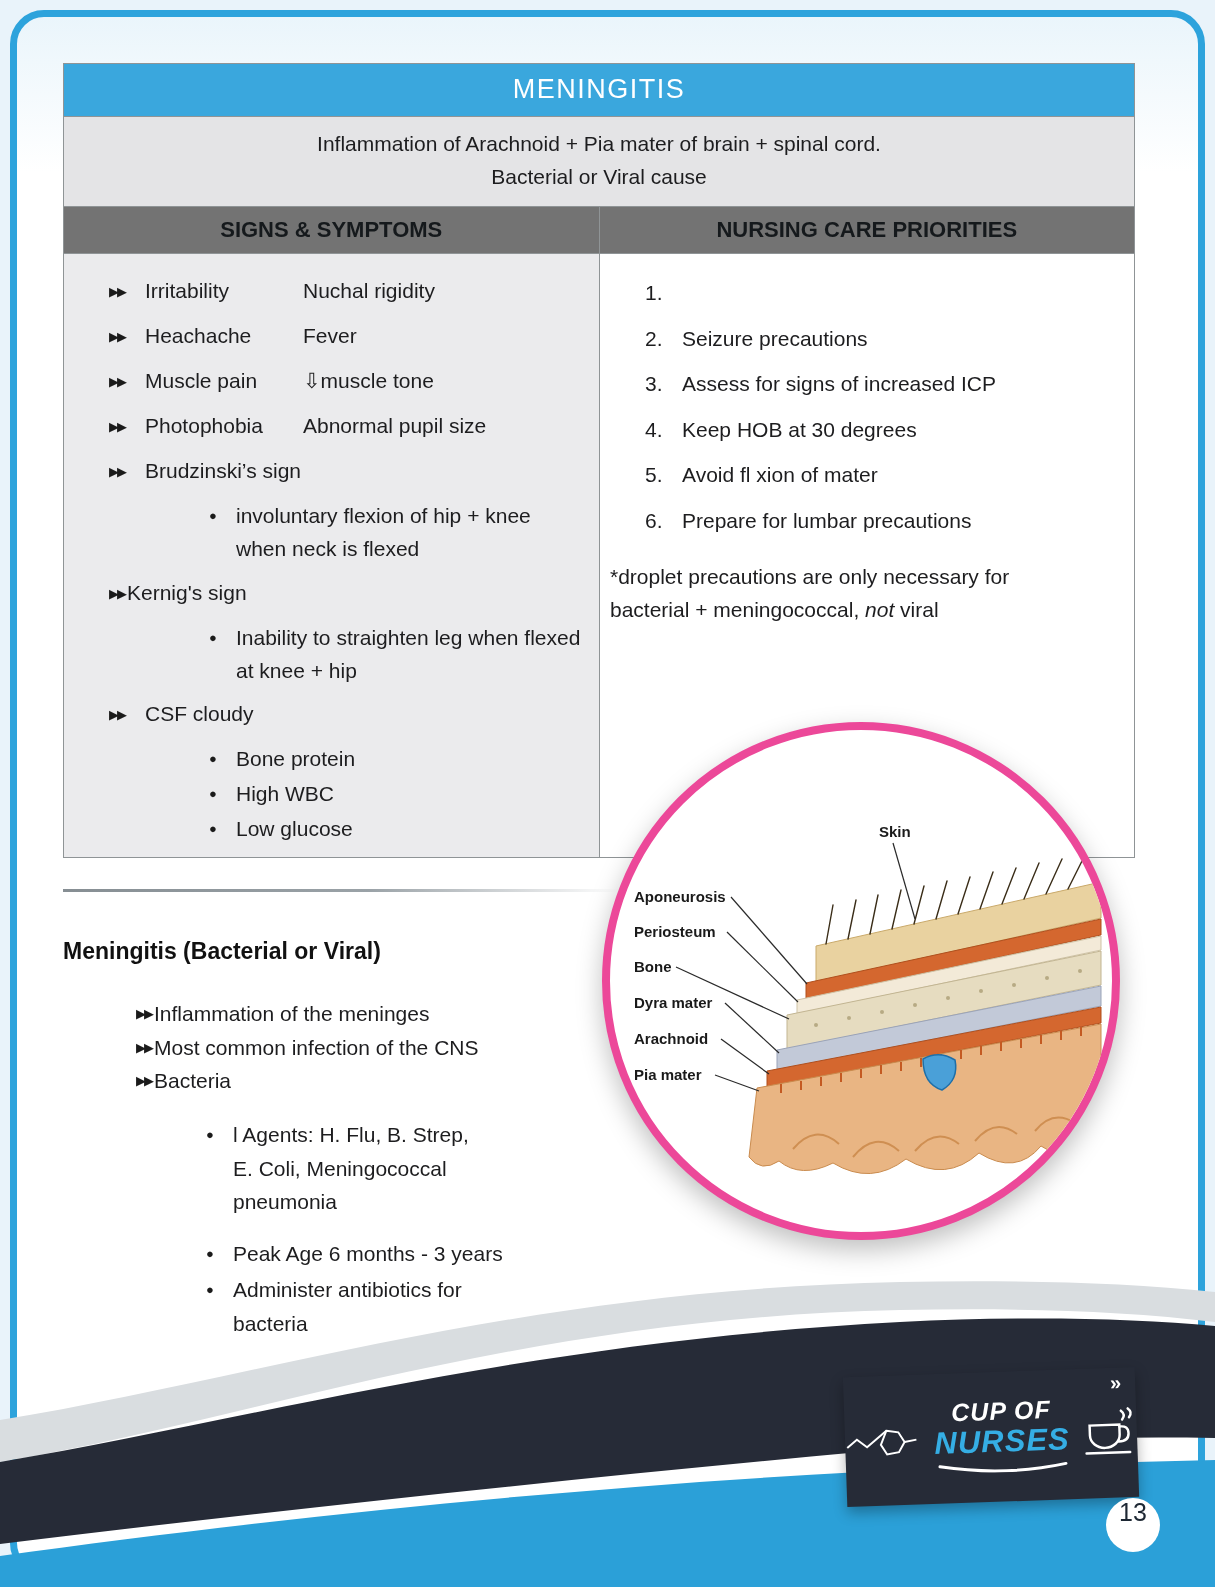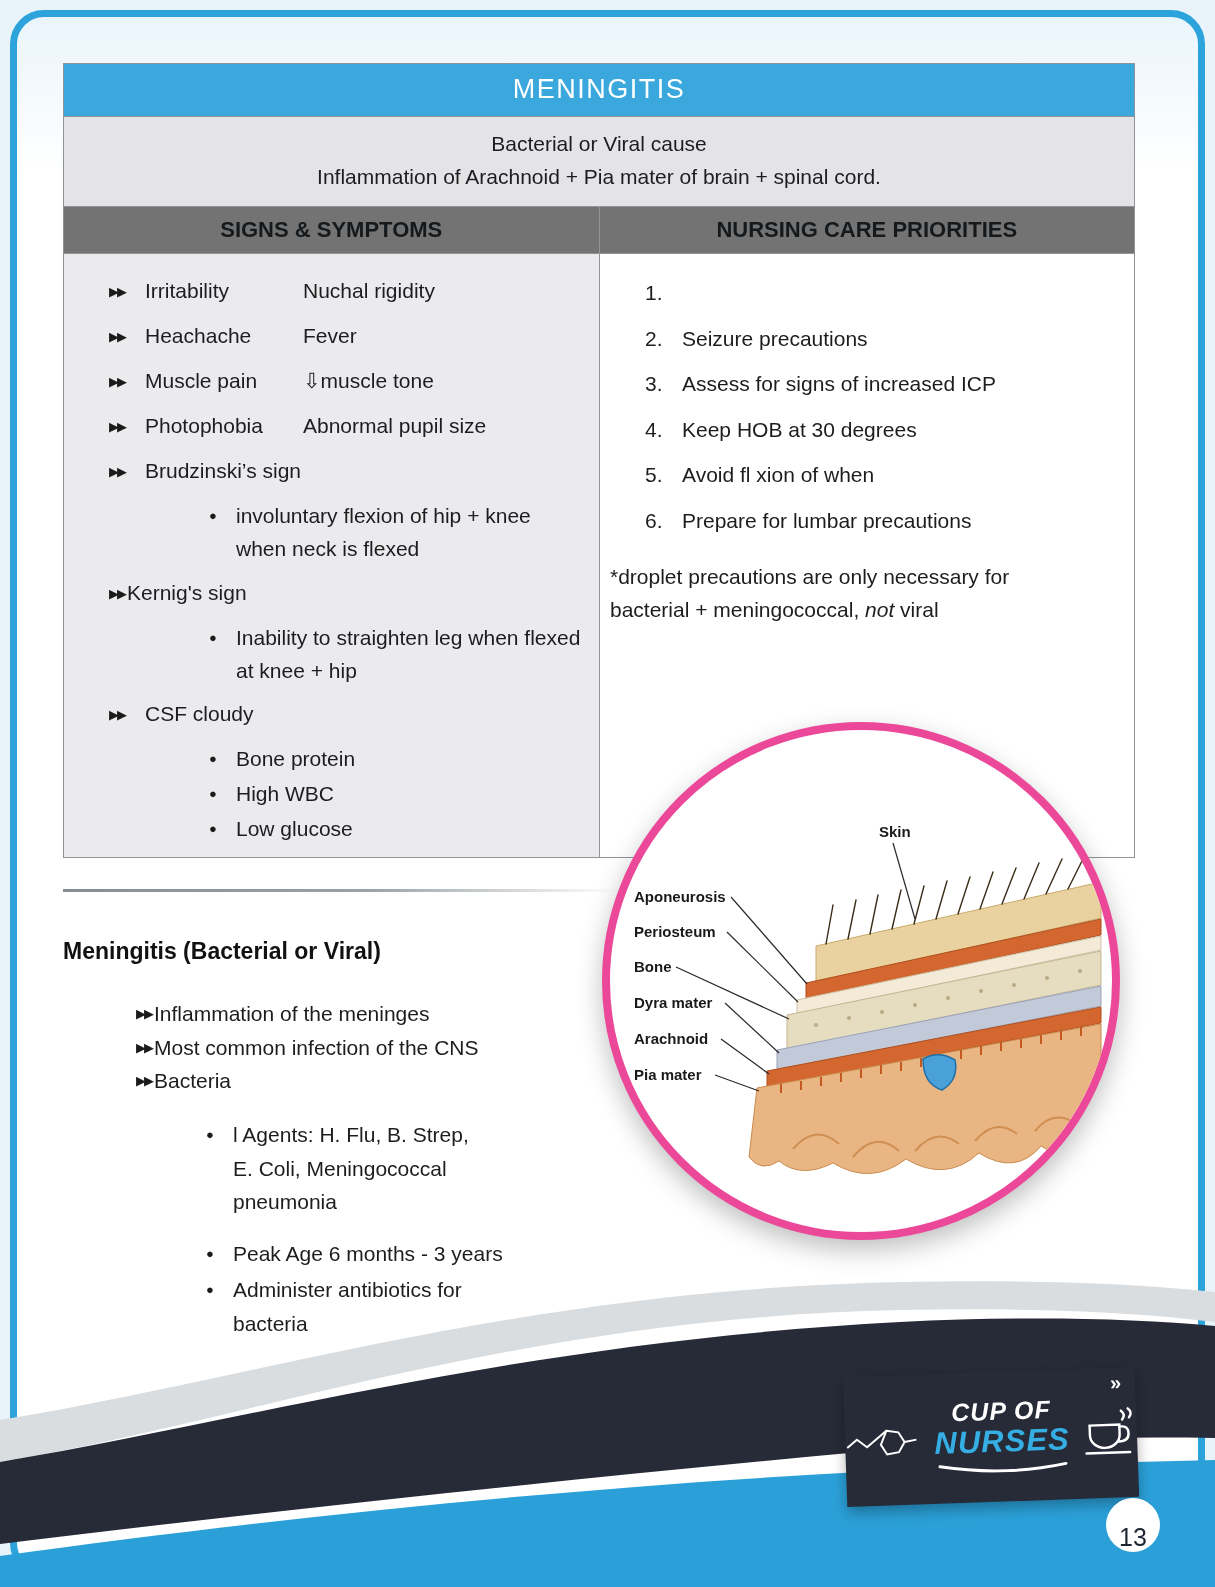--- a/index.html
+++ b/index.html
@@ -58,32 +58,32 @@
   
   .waves{position:absolute;left:0;top:1230px;width:1215px;height:357px;z-index:3}
   .logo{position:absolute;left:845px;top:1372px;width:292px;height:130px;background:#262b37;
         transform:rotate(-2deg);z-index:5;display:flex;align-items:center;justify-content:center;gap:12px;
         box-shadow:0 6px 14px rgba(0,0,0,.3)}
   .logo-text{text-align:center;position:relative}
   .logo-l1{color:#fff;font-weight:800;font-style:italic;font-size:25px;letter-spacing:1px}
   .logo-l2{color:#35aee4;font-weight:800;font-style:italic;font-size:31px;letter-spacing:1px;line-height:1.05}
   .logo-marks{position:absolute;right:16px;top:4px;color:#fff;font-size:20px;font-weight:700;letter-spacing:-2px}
   .pagenum{position:absolute;left:1106px;top:1498px;width:54px;height:54px;border-radius:50%;background:#fff;
-           z-index:6;display:flex;align-items:flex-end;justify-content:center;font-size:25px;color:#1d2733}
+           z-index:6;display:flex;align-items:flex-start;justify-content:center;font-size:25px;color:#1d2733}
 </style>
 </head>
 <body>
 
 <div class="frame"></div>
 
 <div class="tbl">
   <div class="tbl-title">MENINGITIS</div>
   <div class="tbl-sub">
+    <div>Inflammation of Arachnoid + Pia mater of brain + spinal cord.</div>
     <div>Bacterial or Viral cause</div>
-    <div>Inflammation of Arachnoid + Pia mater of brain + spinal cord.</div>
   </div>
   <div class="tbl-heads">
     <div class="th left">SIGNS &amp; SYMPTOMS</div>
     <div class="th right">NURSING CARE PRIORITIES</div>
   </div>
   <div class="tbl-body">
 
     <div class="cell-left">
       <div class="sym-row">
         <span class="mk">▶▶</span>
@@ -153,21 +153,21 @@
       <div class="np-row">
         <span class="np-num">3.</span>
         <span class="np-text">Assess for signs of increased ICP</span>
       </div>
       <div class="np-row">
         <span class="np-num">4.</span>
         <span class="np-text">Keep HOB at 30 degrees</span>
       </div>
       <div class="np-row">
         <span class="np-num">5.</span>
-        <span class="np-text">Avoid fl xion of when</span>
+        <span class="np-text">Avoid fl xion of mater</span>
       </div>
       <div class="np-row">
         <span class="np-num">6.</span>
         <span class="np-text">Prepare for lumbar precautions</span>
       </div>
       <div class="note"><span>*droplet precautions are only necessary for bacterial + meningococcal, </span><span class="it">not</span><span> viral</span></div>
     </div>
   </div>
 </div>
 

